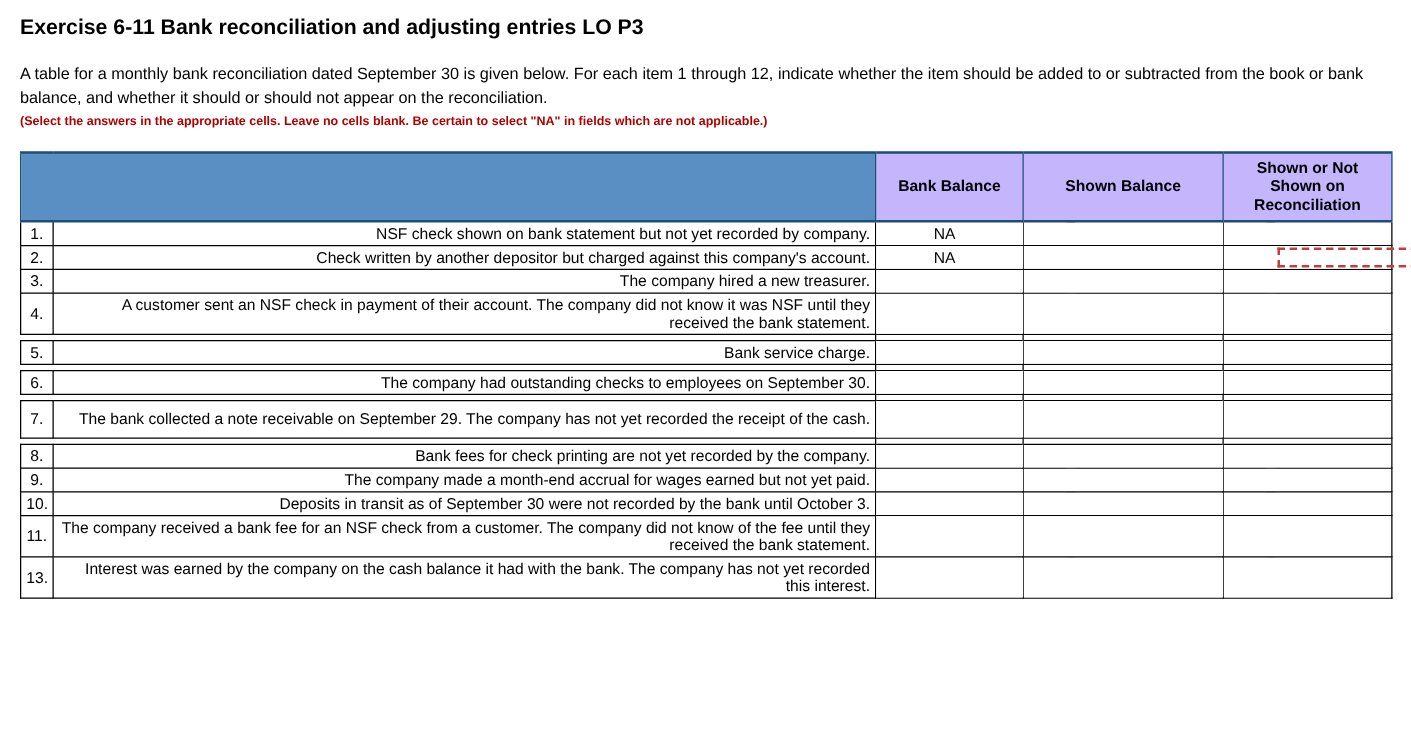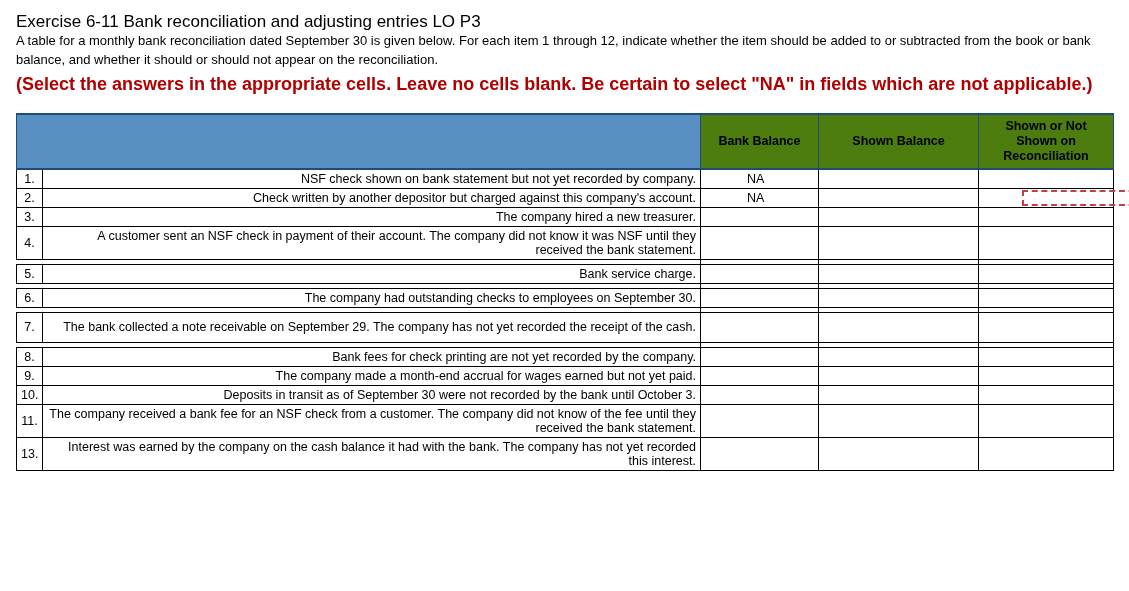--- a/index.html
+++ b/index.html
@@ -7,46 +7,47 @@
     margin: 0;
     padding: 12px 16px;
     font-family: Arial, Helvetica, sans-serif;
     font-size: 13px;
     color: #000;
     background: #fff;
     width: 1129px;
   }
   .title {
     font-size: 17px;
-    font-weight: normal;
+    font-weight: bold;
+    margin-bottom: 18px;
   }
   .instructions {
     font-size: 13px;
     line-height: 1.45;
     margin-bottom: 4px;
   }
   .instructions-bold {
-    font-size: 18px;
+    font-size: 10px;
     font-weight: bold;
     color: #b00000;
     margin-bottom: 18px;
   }
   table.recon {
     border-collapse: collapse;
     width: 1097px;
     table-layout: fixed;
   }
   table.recon col.num { width: 26px; }
   table.recon col.desc { width: 658px; }
   table.recon col.bank { width: 118px; }
   table.recon col.book { width: 160px; }
   table.recon col.shown { width: 135px; }
   
   th.hcell {
-    background: #4d7c0f;
+    background: #c4b5fd;
     color: #000;
     border-left: 1px solid #1e4d78;
     border-right: 1px solid #1e4d78;
     border-top: 2px solid #1e4d78;
     border-bottom: 2px solid #1e4d78;
     font-weight: bold;
     font-size: 12.5px;
     text-align: center;
     padding: 4px 6px;
     height: 52px;

